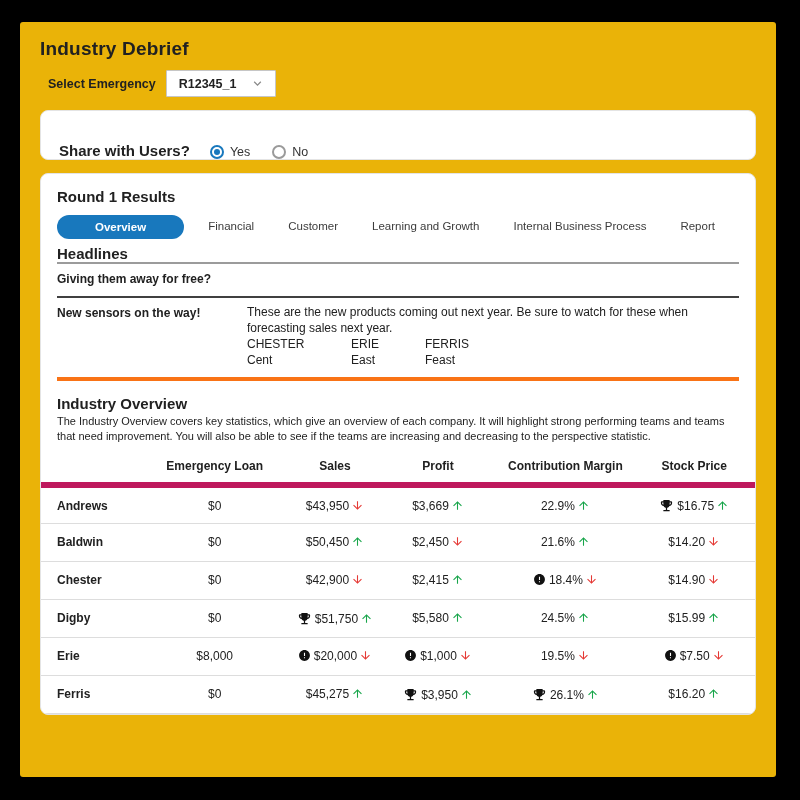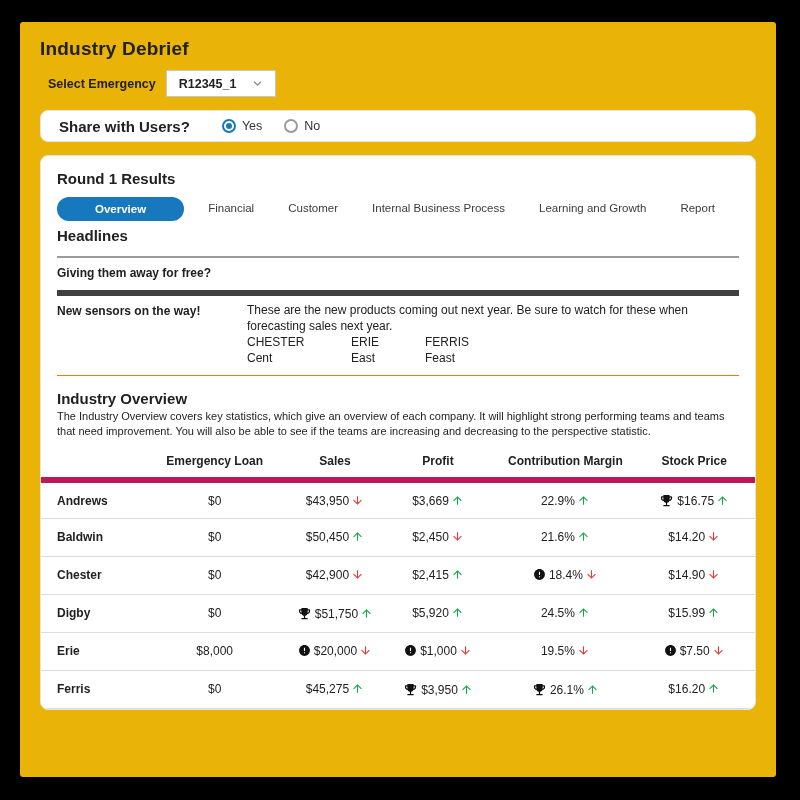--- a/index.html
+++ b/index.html
@@ -42,24 +42,24 @@
   }
   .select-box .chev { color: #8a8a8a; }
   
   .card {
     background: #fff;
     border: 1px solid #e4e4e4;
     border-radius: 8px;
     margin: 13px 20px 0 20px;
   }
   .share-card {
-    height: 32px;
-    display: flex; align-items: center;
+    height: 50px;
+    display: flex; align-items: flex-end;
     padding: 0 18px;
-    gap: 32px;
+    gap: 20px;
   }
   .share-question { font-size: 15px; font-weight: 700; }
   .radio-group { display: flex; align-items: center; gap: 22px; }
   .radio-option { display: inline-flex; align-items: center; gap: 6px; cursor: pointer; }
   .radio {
     width: 14px; height: 14px;
     border: 2px solid #9a9a9a;
     border-radius: 50%;
     display: inline-block;
     position: relative;
@@ -98,31 +98,31 @@
   .tab.active {
     background: var(--accent);
     color: #fff;
     font-weight: 700;
     border-radius: 13px;
     padding: 6px 38px;
   }
   .section-heading {
     font-size: 15px; font-weight: 700;
     margin-top: 6px;
-    padding-bottom: 12px;
+    padding-bottom: 0;
   }
   .headlines-heading { border-bottom: 2px solid #9b9b9b; }
   .headline-row {
     display: flex;
-    border-bottom: 6px solid #404040;
+    border-bottom: 2px solid #404040;
     padding: 7px 0 8px 0;
     font-size: 12px;
     line-height: 1.32;
   }
-  .headline-row:last-child { border-bottom: 1px solid #f97316; }
+  .headline-row:last-child { border-bottom: 4px solid #f97316; }
   .hl-title { width: 190px; flex: none; font-weight: 700; padding-top: 1px; }
   .hl-content { flex: 1; }
   .hl-teams { margin-top: 1px; }
   .products { display: flex; gap: 34px; margin-top: 1px; }
   .prod-col { display: flex; flex-direction: column; }
   .prod-col:first-child { min-width: 70px; }
   .prod-col:nth-child(2) { min-width: 40px; }
   
   .overview-heading { margin-top: 14px; padding-bottom: 2px; }
   .overview-desc { font-size: 11px; line-height: 1.33; color: #1d1d1d; }
@@ -191,22 +191,22 @@
       </span>
   </div>
 
   <div class="card results-card">
     <div class="results-title">Round 1 Results</div>
 
     <div class="tab-bar">
         <button class="tab active">Overview</button>
         <button class="tab">Financial</button>
         <button class="tab">Customer</button>
+        <button class="tab">Learning and Growth</button>
         <button class="tab">Internal Business Process</button>
-        <button class="tab">Learning and Growth</button>
         <button class="tab">Report</button>
       </div>
 
     <div class="section-heading headlines-heading">Headlines</div>
     <div>
         <div class="headline-row">
           <div class="hl-title">Giving them away for free?</div>
         </div>
         <div class="headline-row">
           <div class="hl-title">New sensors on the way!</div>
@@ -298,21 +298,21 @@
               </svg></td>
           </tr>
           <tr>
             <td class="company">Digby</td>
             <td><span class="val">$0</span></td>
             <td><svg class="icon badge trophy" viewBox="0 0 24 24">
                 <path fill="currentColor" d="M19 5h-2V3H7v2H5c-1.1 0-2 .9-2 2v1c0 2.55 1.92 4.63 4.39 4.94.63 1.5 1.98 2.63 3.61 2.96V19H7v2h10v-2h-4v-3.1c1.63-.33 2.98-1.46 3.61-2.96C19.08 12.63 21 10.55 21 8V7c0-1.1-.9-2-2-2zM5 8V7h2v3.82C5.84 10.4 5 9.3 5 8zm14 0c0 1.3-.84 2.4-2 2.82V7h2v1z"></path>
               </svg><span class="val">$51,750</span><svg class="icon trend up" viewBox="0 0 24 24">
                 <path fill="currentColor" d="M4 12l1.41 1.41L11 7.83V20h2V7.83l5.58 5.58L20 12l-8-8-8 8z"></path>
               </svg></td>
-            <td><span class="val">$5,920</span><svg class="icon trend up" viewBox="0 0 24 24">
+            <td><span class="val">$5,580</span><svg class="icon trend up" viewBox="0 0 24 24">
                 <path fill="currentColor" d="M4 12l1.41 1.41L11 7.83V20h2V7.83l5.58 5.58L20 12l-8-8-8 8z"></path>
               </svg></td>
             <td><span class="val">24.5%</span><svg class="icon trend up" viewBox="0 0 24 24">
                 <path fill="currentColor" d="M4 12l1.41 1.41L11 7.83V20h2V7.83l5.58 5.58L20 12l-8-8-8 8z"></path>
               </svg></td>
             <td><span class="val">$15.99</span><svg class="icon trend up" viewBox="0 0 24 24">
                 <path fill="currentColor" d="M4 12l1.41 1.41L11 7.83V20h2V7.83l5.58 5.58L20 12l-8-8-8 8z"></path>
               </svg></td>
           </tr>
           <tr>

